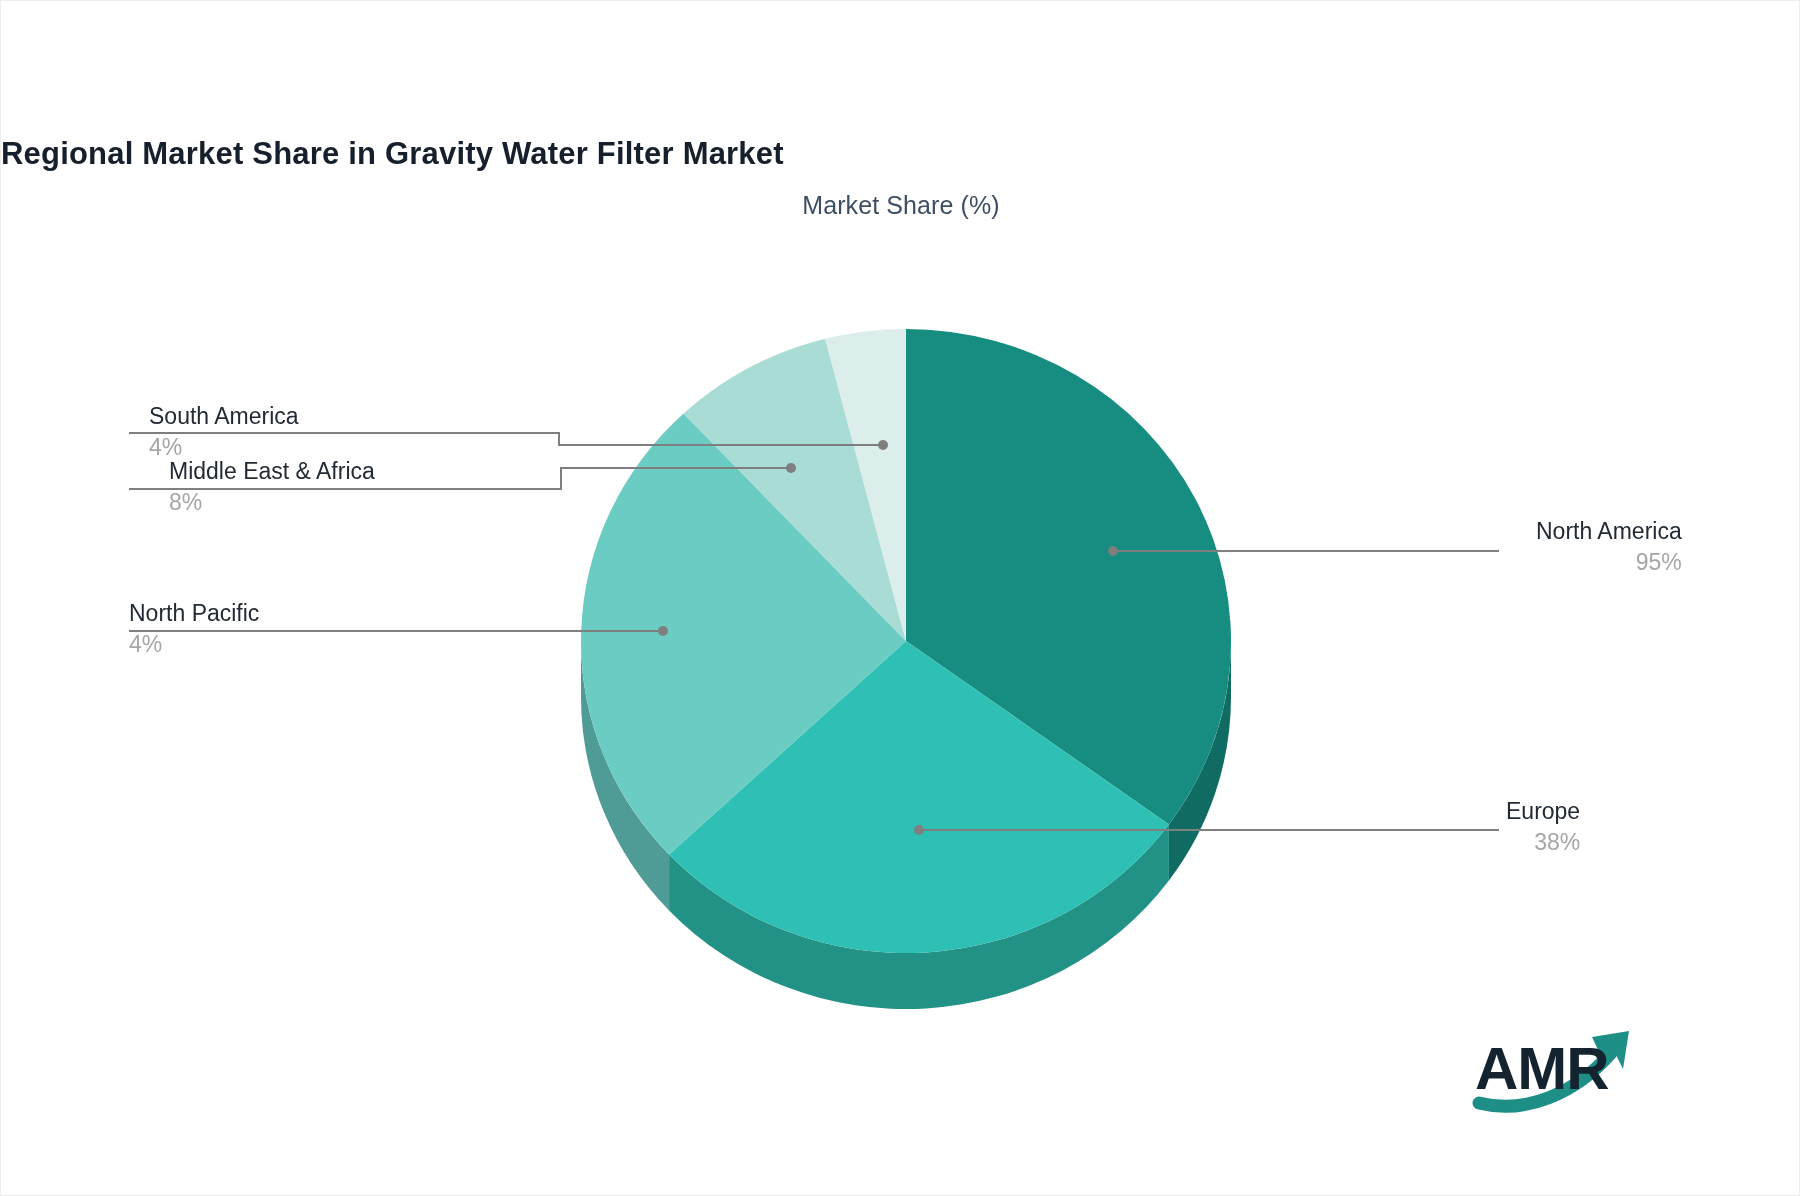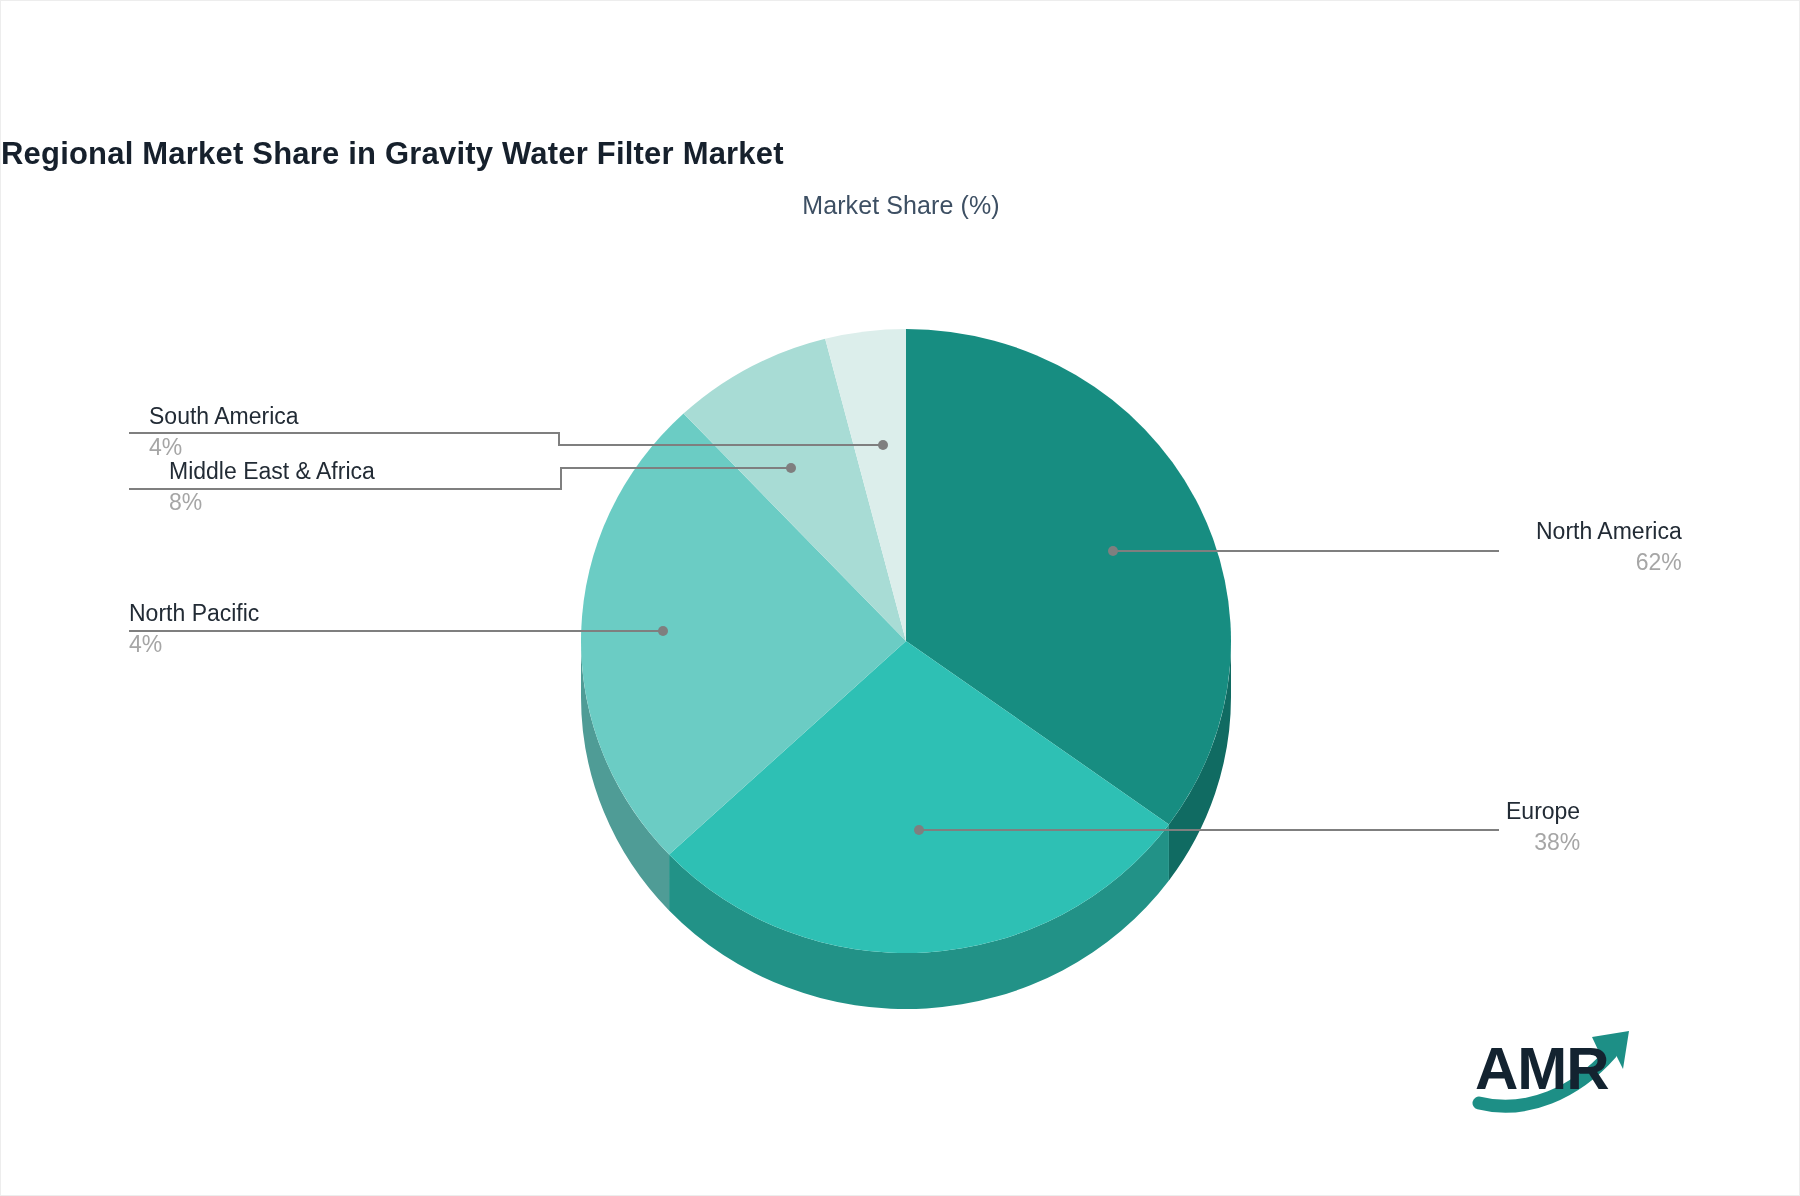--- a/index.html
+++ b/index.html
@@ -116,21 +116,21 @@
         <circle cx="662" cy="630" r="5" fill="#7f7f7f"></circle>
         <polyline points="790,467 560,467 560,488 128,488" fill="none" stroke="#7f7f7f" stroke-width="2"></polyline>
         <circle cx="790" cy="467" r="5" fill="#7f7f7f"></circle>
         <polyline points="882,444 558,444 558,432 128,432" fill="none" stroke="#7f7f7f" stroke-width="2"></polyline>
         <circle cx="882" cy="444" r="5" fill="#7f7f7f"></circle>
       </g>
   </svg>
 
   <div class="callout right callout-na">
     <div class="name">North America</div>
-    <div class="value">62%</div>
+    <div class="value">95%</div>
   </div>
 
   <div class="callout right callout-eu">
     <div class="name">Europe</div>
     <div class="value">38%</div>
   </div>
 
   <div class="callout left callout-ap">
     <div class="name">North Pacific</div>
     <div class="value">4%</div>

